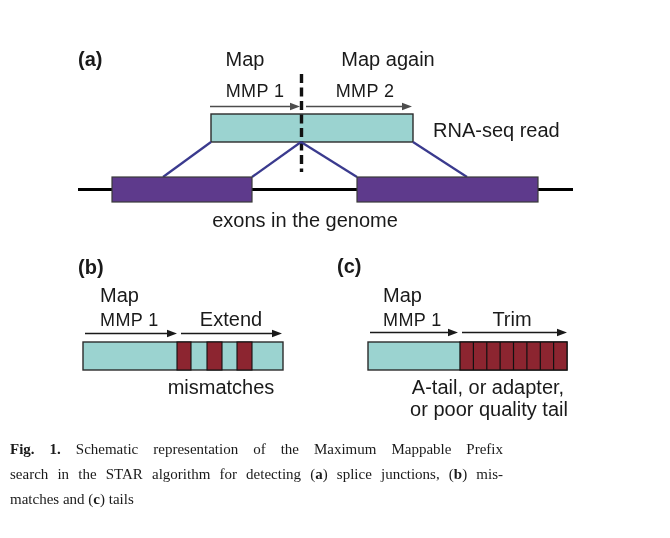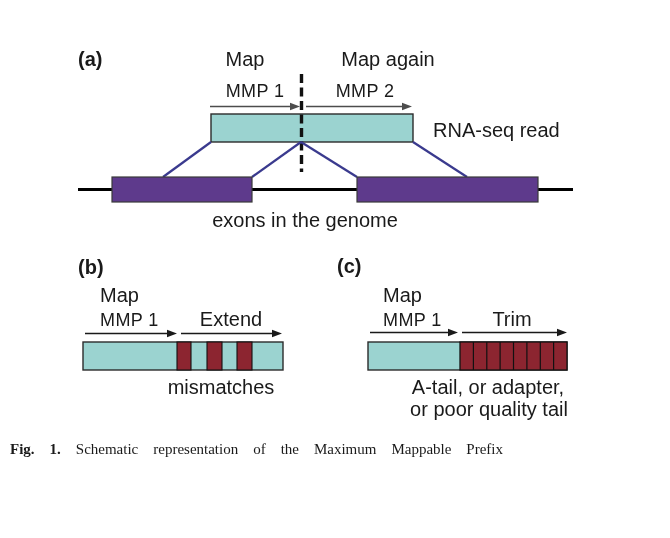--- a/index.html
+++ b/index.html
@@ -101,15 +101,17 @@
       <line x1="540.3" y1="342" x2="540.3" y2="370" stroke="#111111" stroke-width="1.2"></line>
       <line x1="553.6" y1="342" x2="553.6" y2="370" stroke="#111111" stroke-width="1.2"></line>
 
       <text class="slbl" x="488" y="394" text-anchor="middle">A-tail, or adapter,</text>
       <text class="slbl" x="489" y="416" text-anchor="middle">or poor quality tail</text>
     </g>
   </svg>
 
   <div class="caption">
     <div class="cap-line just"><b>Fig. 1.</b> <span>Schematic representation of the Maximum Mappable Prefix</span></div>
+    <div class="cap-line just"><span>search in the STAR algorithm for detecting (</span><b>a</b><span>) splice junctions, (</span><b>b</b><span>) mis-</span></div>
+    <div class="cap-line"><span>matches and (</span><b>c</b><span>) tails</span></div>
   </div>
 
 </div>
 
 </body></html>

